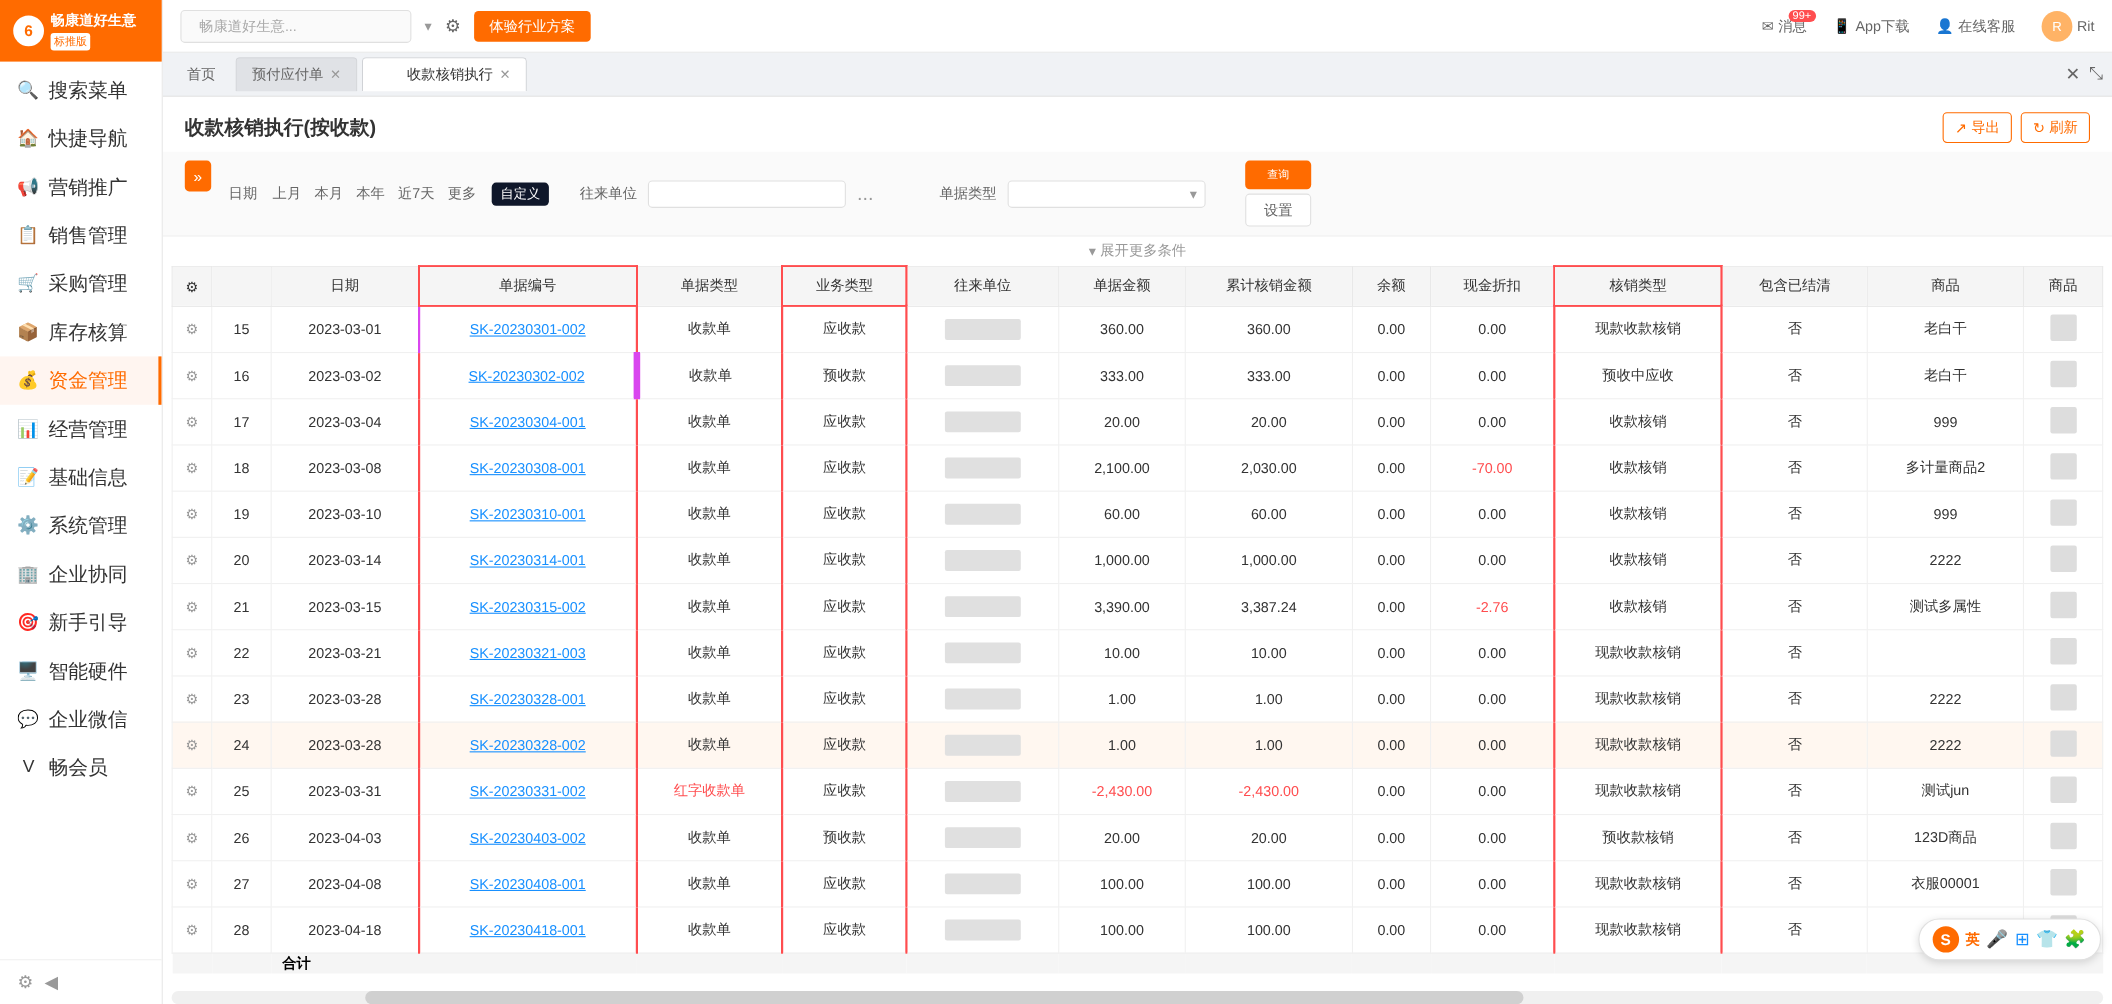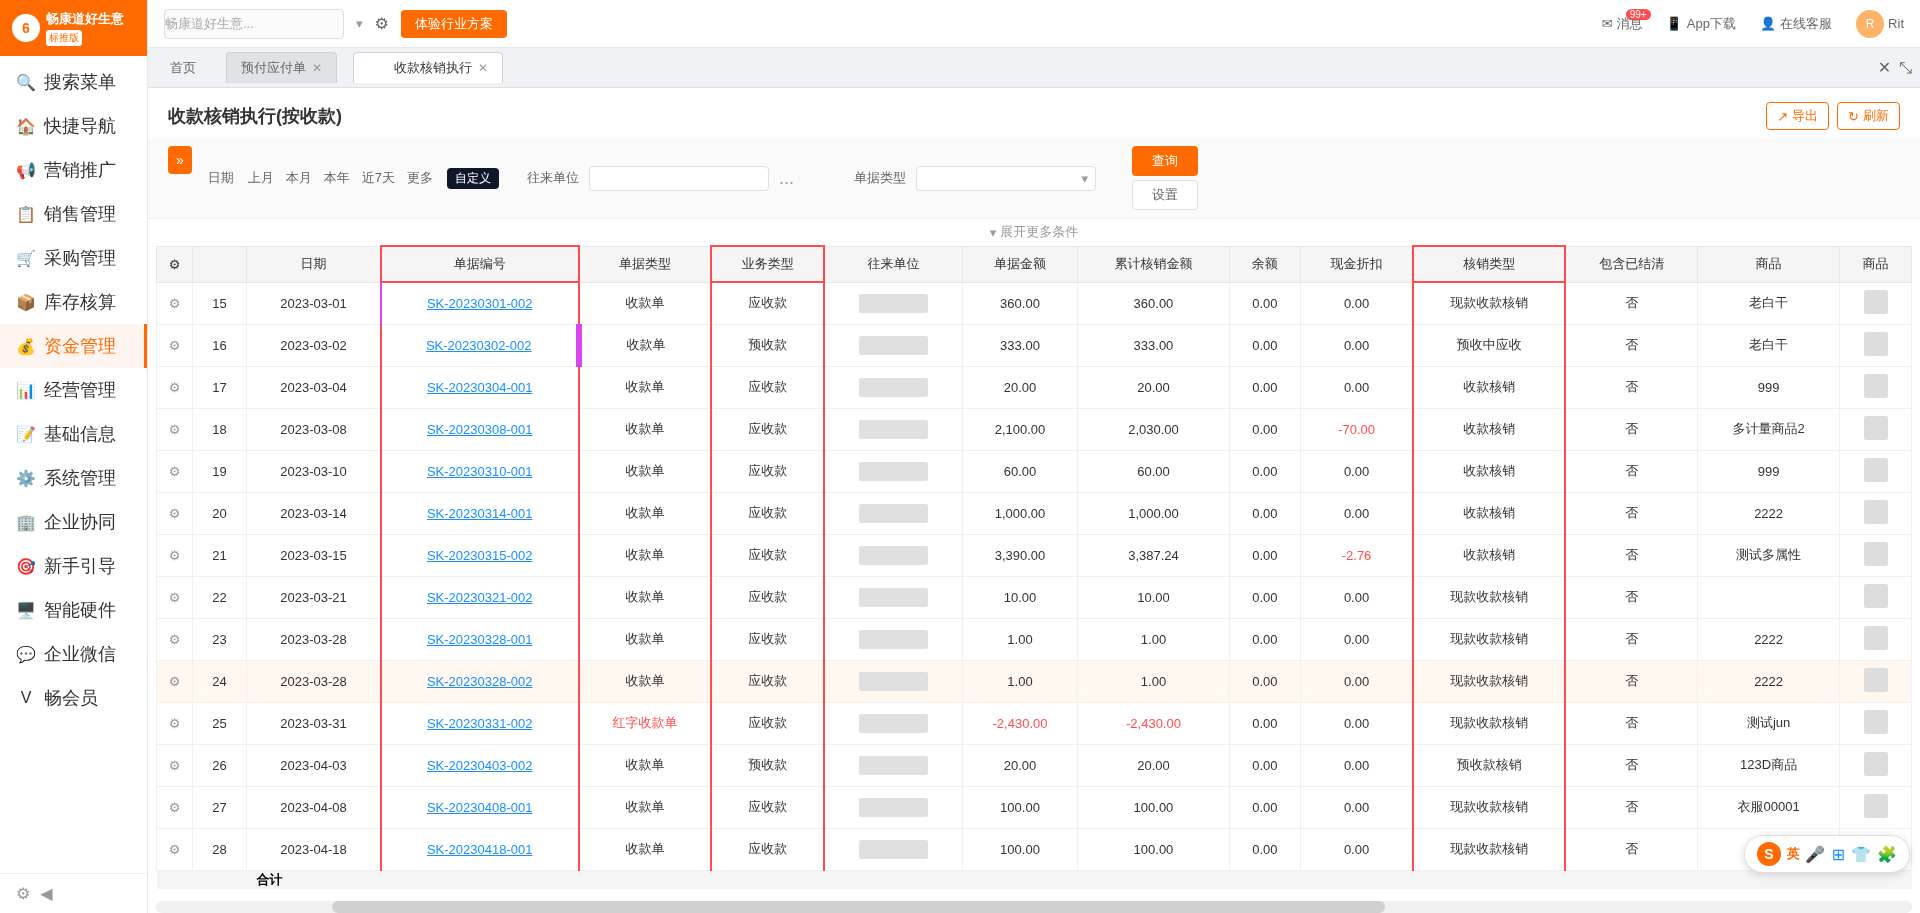--- a/index.html
+++ b/index.html
@@ -16,32 +16,32 @@
     .sidebar-item-icon { font-size: 16px; width: 20px; text-align: center; }
     .sidebar-item-label { font-size: 18px; }
     .sidebar-footer { padding: 10px 16px; display: flex; align-items: center; gap: 10px; border-top: 1px solid #f0f0f0; }
     .sidebar-footer-icon { font-size: 16px; color: #999; cursor: pointer; }
 
     
     .main { flex: 1; display: flex; flex-direction: column; overflow: hidden; }
 
     
     .topbar { background: #fff; height: 48px; display: flex; align-items: center; padding: 0 16px; gap: 12px; border-bottom: 1px solid #e8e8e8; flex-shrink: 0; }
-    .topbar-input { flex: 0 0 180px; height: 30px; border: 1px solid #e0e0e0; border-radius: 4px; padding: 0 0; color: #999; background: #fafafa; }
+    .topbar-input { flex: 0 0 180px; height: 30px; border: 1px solid #e0e0e0; border-radius: 4px; padding: 0 16px; color: #999; background: #fafafa; }
     .topbar-arrow { color: #999; cursor: pointer; }
     .topbar-gear { font-size: 16px; color: #666; cursor: pointer; }
     .topbar-btn { background: #ff6b00; color: #fff; border: none; border-radius: 4px; padding: 5px 14px; cursor: pointer; font-size: 13px; }
     .topbar-spacer { flex: 1; }
     .topbar-msg { display: flex; align-items: center; gap: 4px; color: #666; cursor: pointer; position: relative; }
     .topbar-badge { background: #ff4d4f; color: #fff; border-radius: 10px; font-size: 10px; padding: 0 4px; position: absolute; top: -6px; right: -8px; }
     .topbar-right-item { display: flex; align-items: center; gap: 4px; color: #666; cursor: pointer; margin-left: 12px; }
     .topbar-avatar { width: 28px; height: 28px; background: #ffb366; border-radius: 50%; display: flex; align-items: center; justify-content: center; color: #fff; font-size: 12px; }
 
     
-    .tabbar { background: #f0f2f5; display: flex; align-items: center; height: 40px; flex-shrink: 0; border-bottom: 1px solid #e0e0e0; padding: 0 8px; gap: 16px; }
+    .tabbar { background: #f0f2f5; display: flex; align-items: center; height: 40px; flex-shrink: 0; border-bottom: 1px solid #e0e0e0; padding: 0 8px; gap: 4px; }
     .tab { display: flex; align-items: center; gap: 6px; padding: 6px 14px; border-radius: 4px 4px 0 0; cursor: pointer; color: #666; background: #e0e2e6; border: 1px solid #d0d2d6; border-bottom: none; font-size: 13px; }
     .tab.active { background: #fff; color: #333; border-color: #d0d2d6; padding-left: 40px; }
     .tab-close { color: #999; font-size: 12px; cursor: pointer; }
     .tab-home { background: transparent; border: none; color: #666; }
     .tabbar-spacer { flex: 1; }
     .tabbar-actions { display: flex; align-items: center; gap: 8px; }
     .tabbar-action-btn { color: #666; cursor: pointer; font-size: 16px; background: none; border: none; }
 
     
     .page { flex: 1; overflow: hidden; display: flex; flex-direction: column; background: #fff; }
@@ -58,21 +58,21 @@
     .filter-label { color: #666; font-size: 13px; white-space: nowrap; }
     .filter-date-btns { display: flex; gap: 4px; }
     .filter-date-btn { border: none; background: none; color: #666; cursor: pointer; font-size: 13px; padding: 2px 4px; }
     .filter-custom-btn { background: #0f172a; color: #fff; border: none; border-radius: 4px; padding: 2px 8px; cursor: pointer; font-size: 12px; }
     .filter-date-range { color: #ff6b00; font-size: 12px; }
     .filter-input { border: 1px solid #e0e0e0; border-radius: 4px; padding: 4px 8px; width: 180px; color: #999; }
     .filter-dots { color: #999; font-size: 18px; cursor: pointer; }
     .filter-select { border: 1px solid #e0e0e0; border-radius: 4px; padding: 4px 24px 4px 8px; color: #333; background: #fff; appearance: none; width: 180px; }
     .filter-select-wrap { position: relative; }
     .filter-select-wrap::after { content: '▾'; position: absolute; right: 8px; top: 50%; transform: translateY(-50%); color: #999; pointer-events: none; }
-    .filter-query-btn { background: #ff6b00; color: #fff; border: none; border-radius: 4px; padding: 6px 20px; cursor: pointer; font-size: 13px; margin-left: auto; }
+    .filter-query-btn { background: #ff6b00; color: #fff; border: none; border-radius: 4px; padding: 6px 20px; cursor: pointer; font-size: 10px; margin-left: auto; }
     .filter-set-btn { background: #fff; color: #666; border: 1px solid #e0e0e0; border-radius: 4px; padding: 5px 14px; cursor: pointer; font-size: 13px; }
     .expand-bar { padding: 4px 20px; display: flex; justify-content: center; flex-shrink: 0; }
     .expand-btn { color: #999; cursor: pointer; font-size: 12px; border: none; background: none; display: flex; align-items: center; gap: 4px; }
 
     
     .table-container { flex: 1; overflow: auto; padding: 0 8px 8px; }
     table { width: 100%; border-collapse: collapse; min-width: 1500px; }
     thead th { background: #f5f5f5; border: 1px solid #e8e8e8; padding: 8px 10px; text-align: center; color: #333; font-weight: normal; white-space: nowrap; position: sticky; top: 0; z-index: 1; }
     tbody td { border: 1px solid #f0f0f0; padding: 7px 10px; text-align: center; color: #333; white-space: nowrap; }
     tbody tr.highlighted { background: #fff7f0; }
@@ -412,21 +412,21 @@
     <td class="red-text">-2.76</td>
     <td style="border-left:2px solid #ff4d4f;border-right:2px solid #ff4d4f;">收款核销</td>
     <td>否</td>
     <td>测试多属性</td>
     <td><span style="background:#ddd;display:inline-block;width:24px;height:24px;border-radius:2px;"></span></td>
   </tr>
             <tr>
     <td><span class="settings-icon">⚙</span></td>
     <td>22</td>
     <td>2023-03-21</td>
-    <td style="border-left:2px solid #ff4d4f;border-right:2px solid #ff4d4f;"><span class="link-text">SK-20230321-002</span></td>
+    <td style="border-left:2px solid #ff4d4f;border-right:2px solid #ff4d4f;"><span class="link-text">SK-20230321-003</span></td>
     <td class="">收款单</td>
     <td style="border-left:2px solid #ff4d4f;border-right:2px solid #ff4d4f;">应收款</td>
     <td><span style="background:#e0e0e0;color:#e0e0e0;border-radius:2px;padding:2px 16px;">████</span></td>
     <td class="">10.00</td>
     <td class="">10.00</td>
     <td>0.00</td>
     <td class="">0.00</td>
     <td style="border-left:2px solid #ff4d4f;border-right:2px solid #ff4d4f;">现款收款核销</td>
     <td>否</td>
     <td></td>

